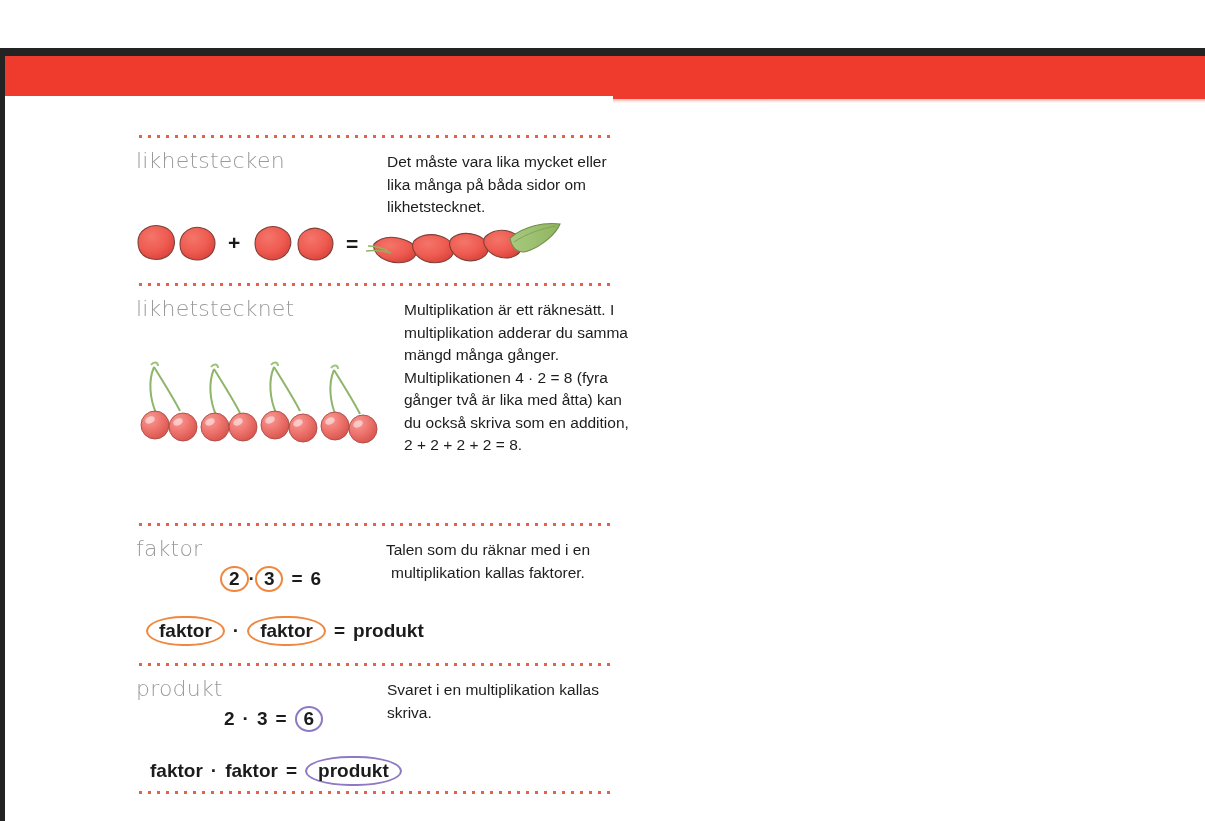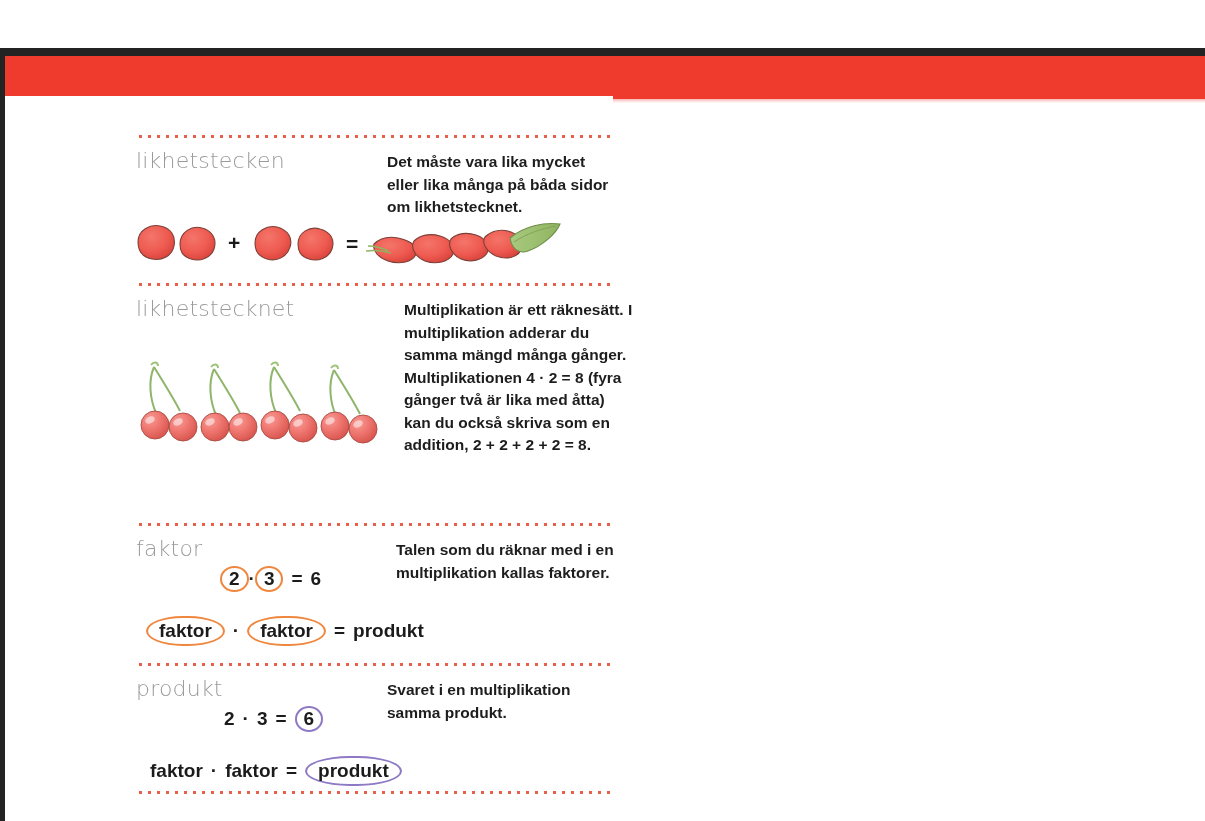--- a/index.html
+++ b/index.html
@@ -81,21 +81,21 @@
     letter-spacing: .2px;
     color: #9a9a9a;
     white-space: nowrap;
   }
   .desc {
     position: absolute;
     font-family: "Liberation Sans", sans-serif;
     font-size: 15.5px;
     line-height: 22.5px;
     color: #1d1d1d;
-    font-weight: 700;
+    font-weight: 400;
   }
 
   
   .eqrow {
     position: absolute;
     display: flex;
     align-items: center;
     font-family: "Liberation Sans", sans-serif;
     font-weight: 700;
     font-size: 19px;
@@ -227,21 +227,21 @@
             <ellipse cx="162" cy="72" rx="5" ry="3.4" transform="rotate(-25 162 72)"></ellipse>
             <ellipse cx="194" cy="70" rx="5" ry="3.4" transform="rotate(-25 194 70)"></ellipse>
             <ellipse cx="222" cy="73" rx="5" ry="3.4" transform="rotate(-25 222 73)"></ellipse>
           </g>
         </svg>
       </div>
     </div>
 
     <div class="entry" style="left:68px; top:488px; width:474px;">
       <div class="term" style="left:0; top:0;">faktor</div>
-      <div class="desc" style="left:260px; top:3px; width:230px;">Talen som du räknar med i en multiplikation kallas faktorer.</div>
+      <div class="desc" style="left:237px; top:3px; width:230px;text-align:center;">Talen som du räknar med i en multiplikation kallas faktorer.</div>
 
       <div class="eqrow" style="left:84px; top:30px;">
         <span class="ring">
             <span>2</span>
           </span>
         <span>·</span>
         <span class="ring">
             <span>3</span>
           </span>
         <span class="gap"></span>
@@ -262,21 +262,21 @@
           </span>
         <span class="gap"></span>
         <span>=</span>
         <span class="gap"></span>
         <span>produkt</span>
       </div>
     </div>
 
     <div class="entry" style="left:68px; top:628px; width:474px;">
       <div class="term" style="left:0; top:0;">produkt</div>
-      <div class="desc" style="left:251px; top:3px; width:230px;">Svaret i en multiplikation samma produkt.</div>
+      <div class="desc" style="left:251px; top:3px; width:230px;">Svaret i en multiplikation kallas skriva.</div>
 
       <div class="eqrow" style="left:88px; top:30px;">
         <span>2</span>
         <span class="gap"></span>
         <span>·</span>
         <span class="gap"></span>
         <span>3</span>
         <span class="gap"></span>
         <span>=</span>
         <span class="gap"></span>

